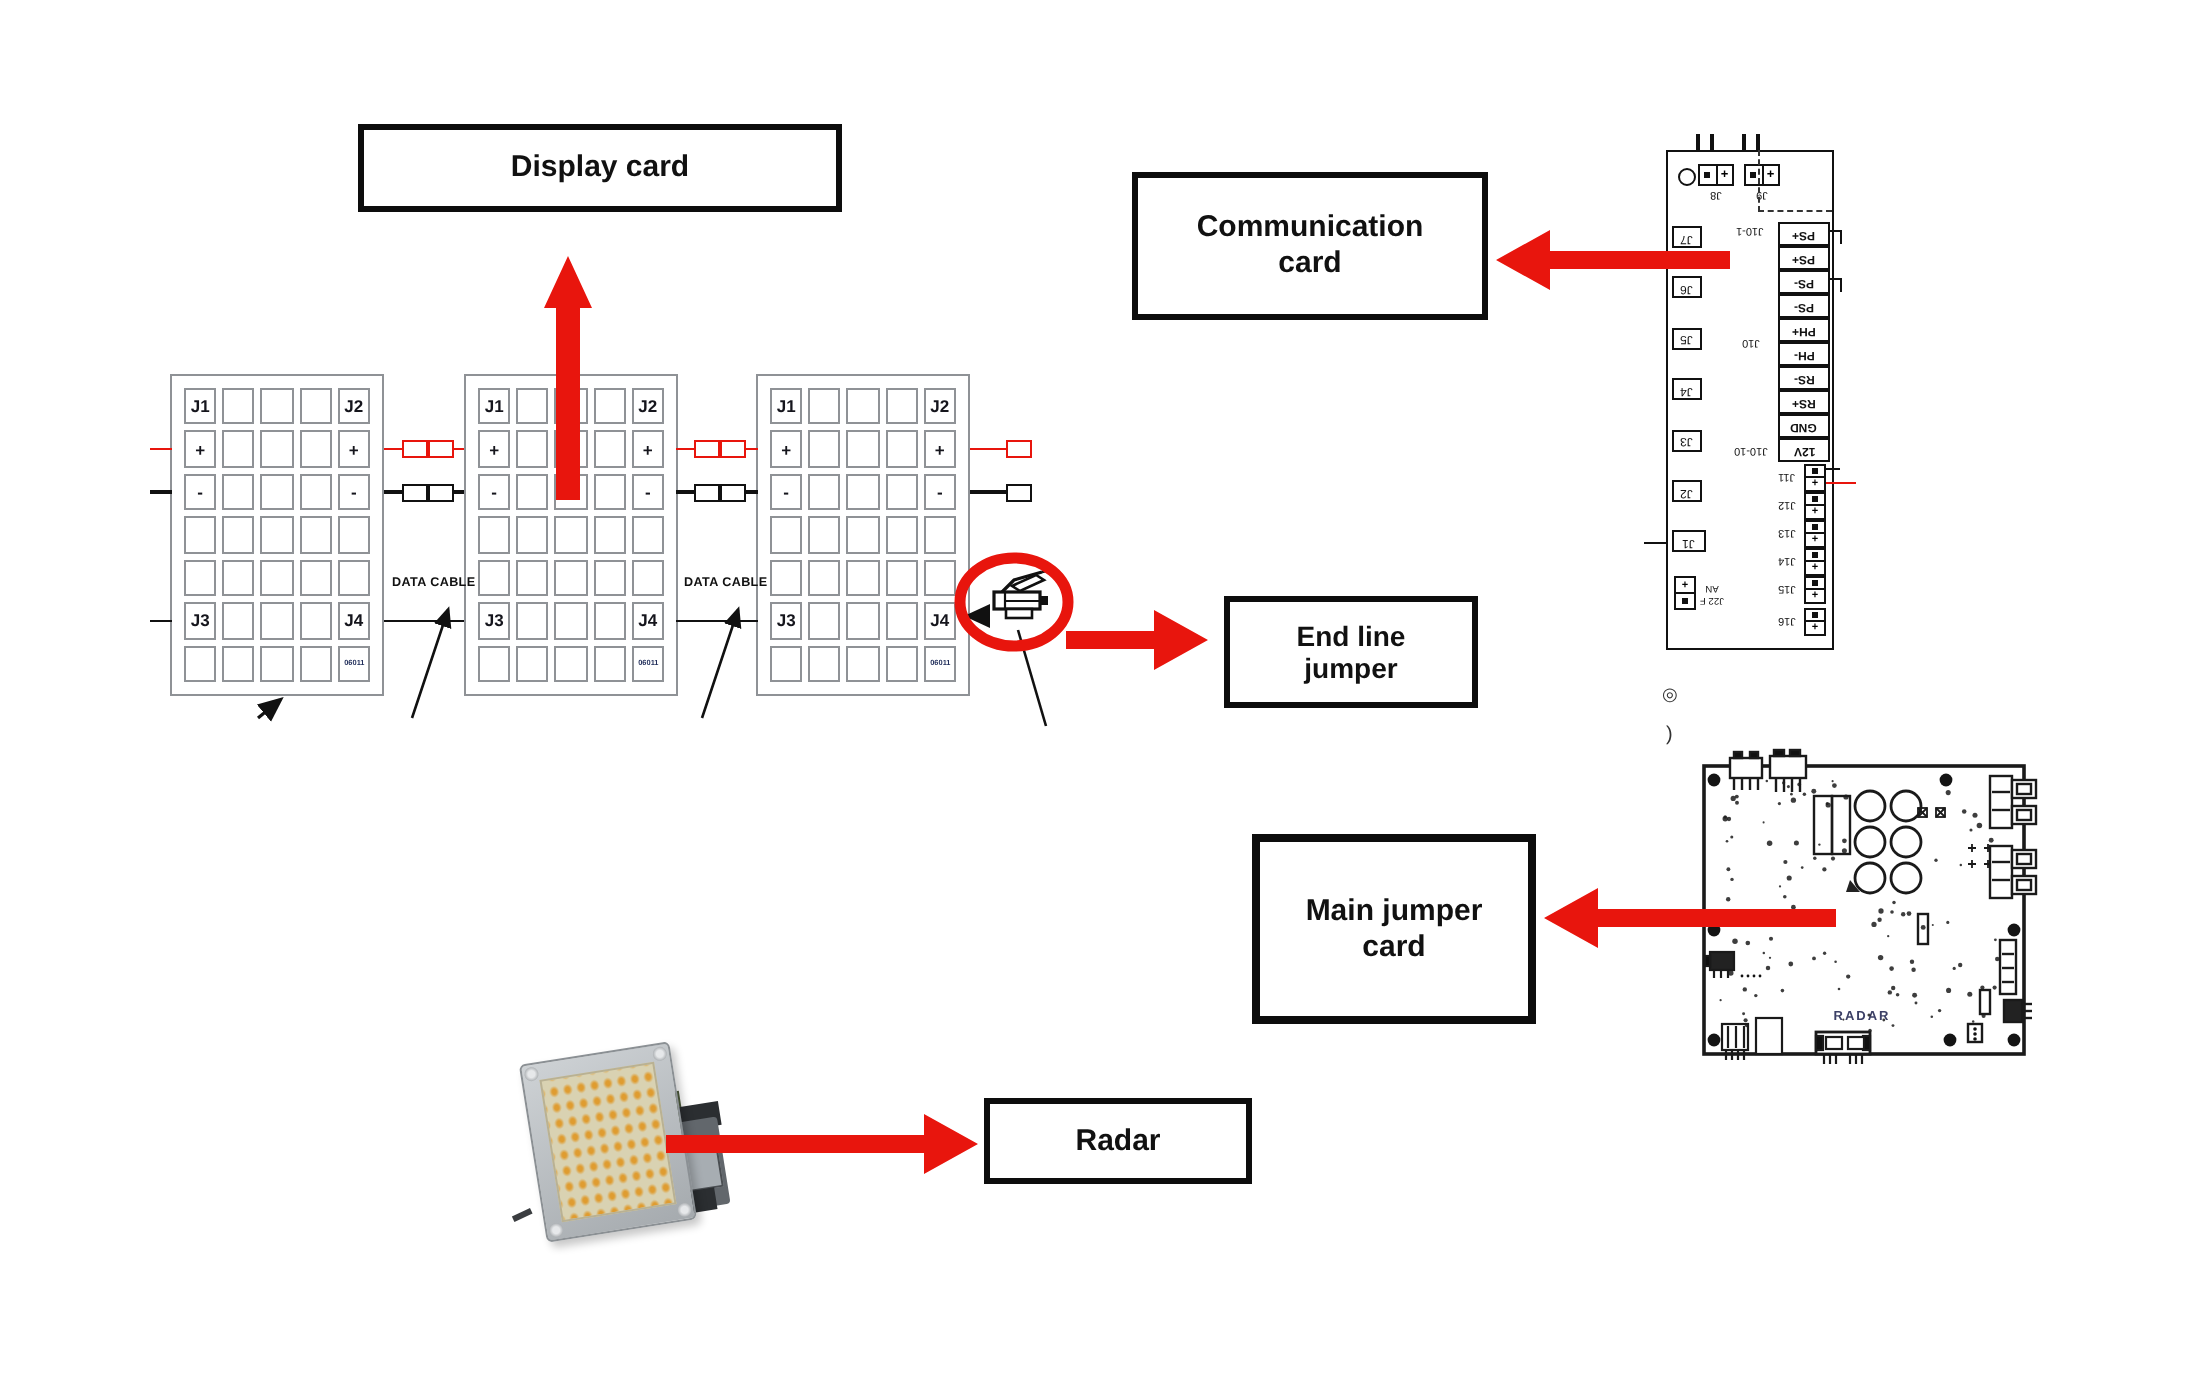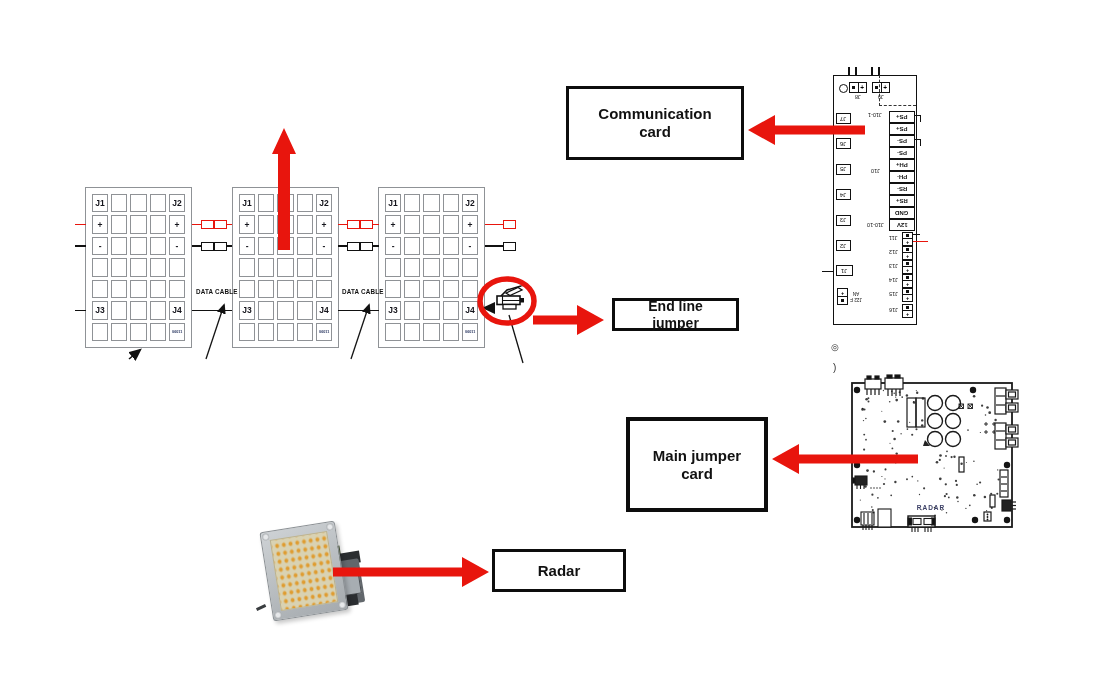--- a/index.html
+++ b/index.html
@@ -18,25 +18,28 @@
   .dcable{position:absolute;font-size:6.3px;font-weight:bold;color:#111;letter-spacing:.2px;white-space:nowrap;}
   .rot{display:inline-block;transform:rotate(180deg);}
   .overlay{position:absolute;left:0;top:0;pointer-events:none;}
   .straymark{position:absolute;color:#333;}
 </style>
 </head>
 <body>
 
 <div id="canvas">
 
+  <div class="lbox" style="left:179px;top:62px;width:242px;height:44px;">
+    <span>Display card</span>
+  </div>
   <div class="lbox" style="left:566px;top:86px;width:178px;height:74px;">
     <span>Communication</span>
     <span>card</span>
   </div>
-  <div class="lbox" style="left:612px;top:298px;width:127px;height:33px;border-width:3px;font-size:14px;line-height:16.5px;">
+  <div class="lbox" style="left:612px;top:298px;width:127px;height:56px;border-width:3px;font-size:14px;line-height:16.5px;">
     <span>End line</span>
     <span>jumper</span>
   </div>
   <div class="lbox" style="left:626px;top:417px;width:142px;height:95px;border-width:4px;">
     <span>Main jumper</span>
     <span>card</span>
   </div>
   <div class="lbox" style="left:492px;top:549px;width:134px;height:43px;">
     <span>Radar</span>
   </div>

